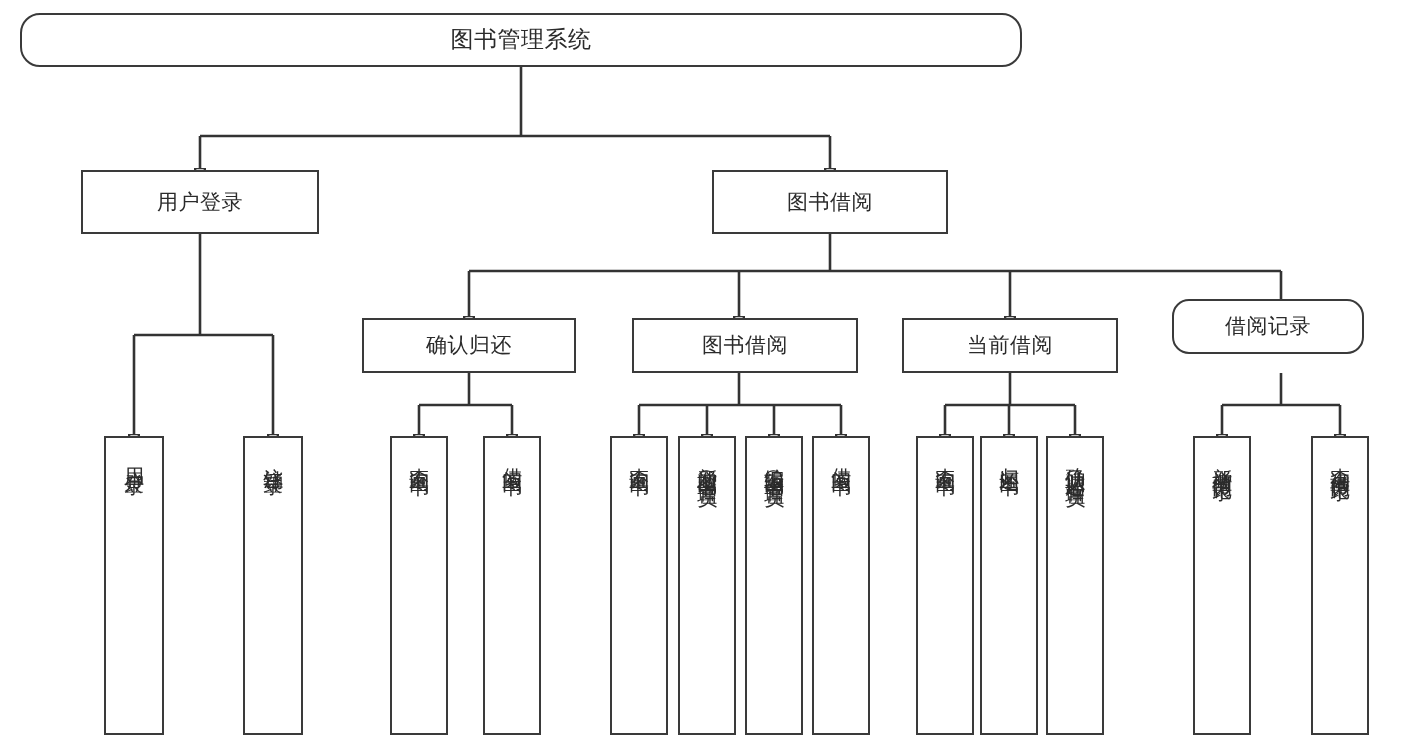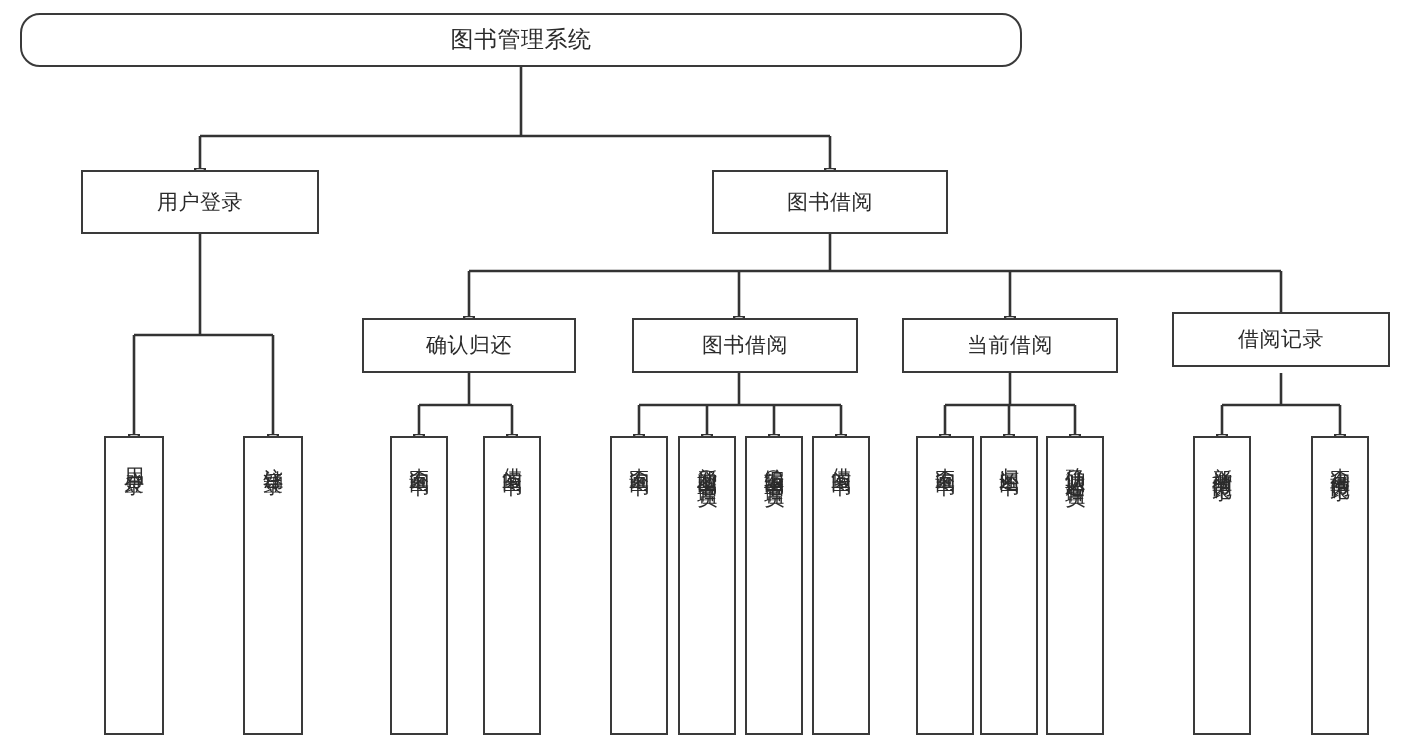--- a/index.html
+++ b/index.html
@@ -131,21 +131,21 @@
       </div>
       <div class="node-box" style="left: 362px; top: 318px; width: 214px; height: 55px;">
         <span class="node-label">确认归还</span>
       </div>
       <div class="node-box" style="left: 632px; top: 318px; width: 226px; height: 55px;">
         <span class="node-label">图书借阅</span>
       </div>
       <div class="node-box" style="left: 902px; top: 318px; width: 216px; height: 55px; font-family: Liberation Serif, serif;">
         <span class="node-label">当前借阅</span>
       </div>
-      <div class="node-box" style="left: 1172px; top: 312px; width: 218px; height: 55px;">
+      <div class="node-box" style="left: 1172px; top: 299px; width: 192px; height: 55px; border-radius: 17px;">
         <span class="node-label">借阅记录</span>
       </div>
       <div class="node-box vertical" style="left: 104px; top: 436px; width: 60px; height: 299px;">
         <span class="node-label">用户登录</span>
       </div>
       <div class="node-box vertical" style="left: 243px; top: 436px; width: 60px; height: 299px;">
         <span class="node-label">注销登录</span>
       </div>
       <div class="node-box vertical" style="left: 390px; top: 436px; width: 58px; height: 299px;">
         <span class="node-label">查询图书</span>

